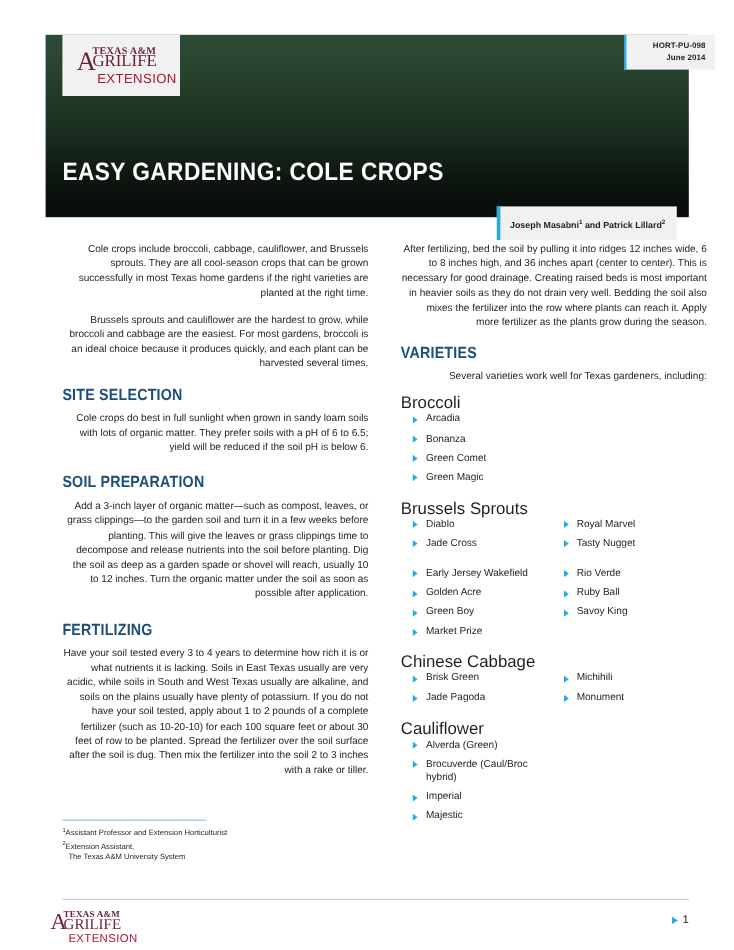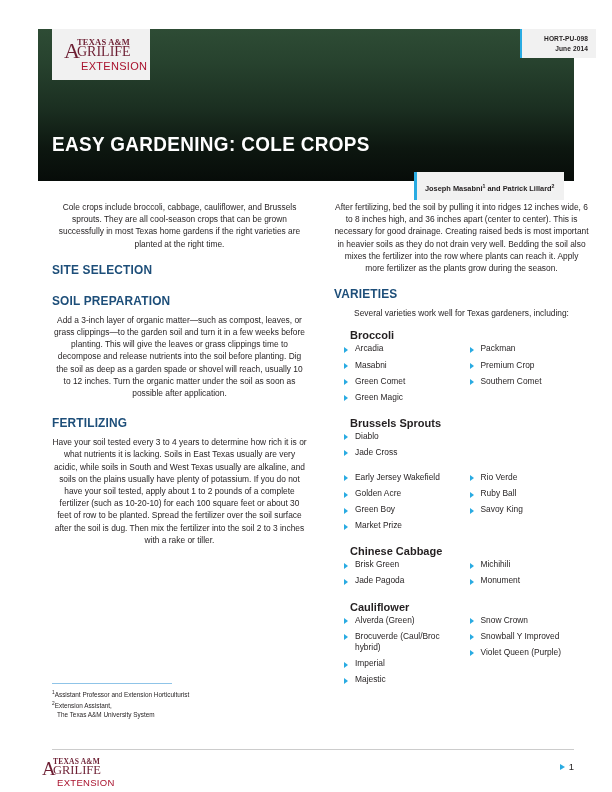--- a/index.html
+++ b/index.html
@@ -148,45 +148,44 @@
     width: 255px;
   }
   .col-left  { left: 52px; }
   .col-right { left: 334px; }
 
   p.body {
     margin: 0 0 10px 0;
     font-size: 8.4px;
     line-height: 12.2px;
     color: #231f20;
-    text-align: center;
+    text-align: right;
   }
 
   h2.section {
     margin: 17px 0 6px 0;
     font-family: "Liberation Sans Narrow", "Liberation Sans", sans-serif;
     font-size: 13.5px;
     line-height: 14px;
     font-weight: bold;
     color: #1d4e79;
     letter-spacing: 0.2px;
     transform: scaleX(0.88);
     transform-origin: left center;
   }
   h2.section.first { margin-top: 13px; }
 
   
   .crop-group { margin-top: 9px; }
   .crop-name {
-    font-size: 11px;
-    font-weight: bold;
+    font-size: 14px;
+    font-weight: normal;
     line-height: 12px;
     color: #231f20;
     margin-bottom: 2px;
-    margin-left: 16px;
   }
   .variety-cols {
     display: flex;
     gap: 4px;
   }
   .variety-col {
     width: 50%;
     box-sizing: border-box;
   }
   .variety-col.left  { padding-left: 10px; }
@@ -293,22 +292,24 @@
 </div>
 
 <div class="banner-title">EASY GARDENING: COLE CROPS</div>
 
 <div class="byline-box">
   <span><span>Joseph Masabni</span><sup>1</sup><span> and Patrick Lillard</span><sup>2</sup></span>
 </div>
 
 <div class="col col-left">
   <p class="body">Cole crops include broccoli, cabbage, cauliflower, and Brussels sprouts. They are all cool-season crops that can be grown successfully in most Texas home gardens if the right varieties are planted at the right time.</p>
+  <p class="body">Brussels sprouts and cauliflower are the hardest to grow, while broccoli and cabbage are the easiest. For most gardens, broccoli is an ideal choice because it produces quickly, and each plant can be harvested several times.</p>
 
   <h2 class="section first">SITE SELECTION</h2>
+  <p class="body">Cole crops do best in full sunlight when grown in sandy loam soils with lots of organic matter. They prefer soils with a pH of 6 to 6.5; yield will be reduced if the soil pH is below 6.</p>
 
   <h2 class="section">SOIL PREPARATION</h2>
   <p class="body">Add a 3-inch layer of organic matter—such as compost, leaves, or grass clippings—to the garden soil and turn it in a few weeks before planting. This will give the leaves or grass clippings time to decompose and release nutrients into the soil before planting. Dig the soil as deep as a garden spade or shovel will reach, usually 10 to 12 inches. Turn the organic matter under the soil as soon as possible after application.</p>
 
   <h2 class="section">FERTILIZING</h2>
   <p class="body">Have your soil tested every 3 to 4 years to determine how rich it is or what nutrients it is lacking. Soils in East Texas usually are very acidic, while soils in South and West Texas usually are alkaline, and soils on the plains usually have plenty of potassium. If you do not have your soil tested, apply about 1 to 2 pounds of a complete fertilizer (such as 10-20-10) for each 100 square feet or about 30 feet of row to be planted. Spread the fertilizer over the soil surface after the soil is dug. Then mix the fertilizer into the soil 2 to 3 inches with a rake or tiller.</p>
 </div>
 
 <div class="footnotes">
   <div class="footnote-rule"></div>
@@ -322,37 +323,36 @@
 
   <h2 class="section first">VARIETIES</h2>
   <p class="body">Several varieties work well for Texas gardeners, including:</p>
 
   <div id="crops-container">
       <div class="crop-group">
         <div class="crop-name">Broccoli</div>
         <div class="variety-cols">
           <div class="variety-col left">
             <div class="variety"><span class="arrow"></span><span>Arcadia</span></div>
-            <div class="variety"><span class="arrow"></span><span>Masabni</span></div>
+            <div class="variety"><span class="arrow"></span><span>Bonanza</span></div>
             <div class="variety"><span class="arrow"></span><span>Green Comet</span></div>
             <div class="variety"><span class="arrow"></span><span>Green Magic</span></div>
-          </div>
-          <div class="variety-col right">
-            <div class="variety"><span class="arrow"></span><span>Packman</span></div>
-            <div class="variety"><span class="arrow"></span><span>Premium Crop</span></div>
-            <div class="variety"><span class="arrow"></span><span>Southern Comet</span></div>
           </div>
         </div>
       </div>
       <div class="crop-group">
         <div class="crop-name">Brussels Sprouts</div>
         <div class="variety-cols">
           <div class="variety-col left">
             <div class="variety"><span class="arrow"></span><span>Diablo</span></div>
             <div class="variety"><span class="arrow"></span><span>Jade Cross</span></div>
+          </div>
+          <div class="variety-col right">
+            <div class="variety"><span class="arrow"></span><span>Royal Marvel</span></div>
+            <div class="variety"><span class="arrow"></span><span>Tasty Nugget</span></div>
           </div>
         </div>
       </div>
       <div class="crop-group">
         <div class="variety-cols">
           <div class="variety-col left">
             <div class="variety"><span class="arrow"></span><span>Early Jersey Wakefield</span></div>
             <div class="variety"><span class="arrow"></span><span>Golden Acre</span></div>
             <div class="variety"><span class="arrow"></span><span>Green Boy</span></div>
             <div class="variety"><span class="arrow"></span><span>Market Prize</span></div>
@@ -379,25 +379,20 @@
       </div>
       <div class="crop-group">
         <div class="crop-name">Cauliflower</div>
         <div class="variety-cols">
           <div class="variety-col left">
             <div class="variety"><span class="arrow"></span><span>Alverda (Green)</span></div>
             <div class="variety"><span class="arrow"></span><span>Brocuverde (Caul/Broc hybrid)</span></div>
             <div class="variety"><span class="arrow"></span><span>Imperial</span></div>
             <div class="variety"><span class="arrow"></span><span>Majestic</span></div>
           </div>
-          <div class="variety-col right">
-            <div class="variety"><span class="arrow"></span><span>Snow Crown</span></div>
-            <div class="variety"><span class="arrow"></span><span>Snowball Y Improved</span></div>
-            <div class="variety"><span class="arrow"></span><span>Violet Queen (Purple)</span></div>
-          </div>
         </div>
       </div>
     </div>
 </div>
 
 <div class="footer-rule"></div>
 
 <div class="footer-logo logo-inner">
   <span class="logo-bigA">A</span>
   <span class="logo-texas">Texas A&amp;M</span>

